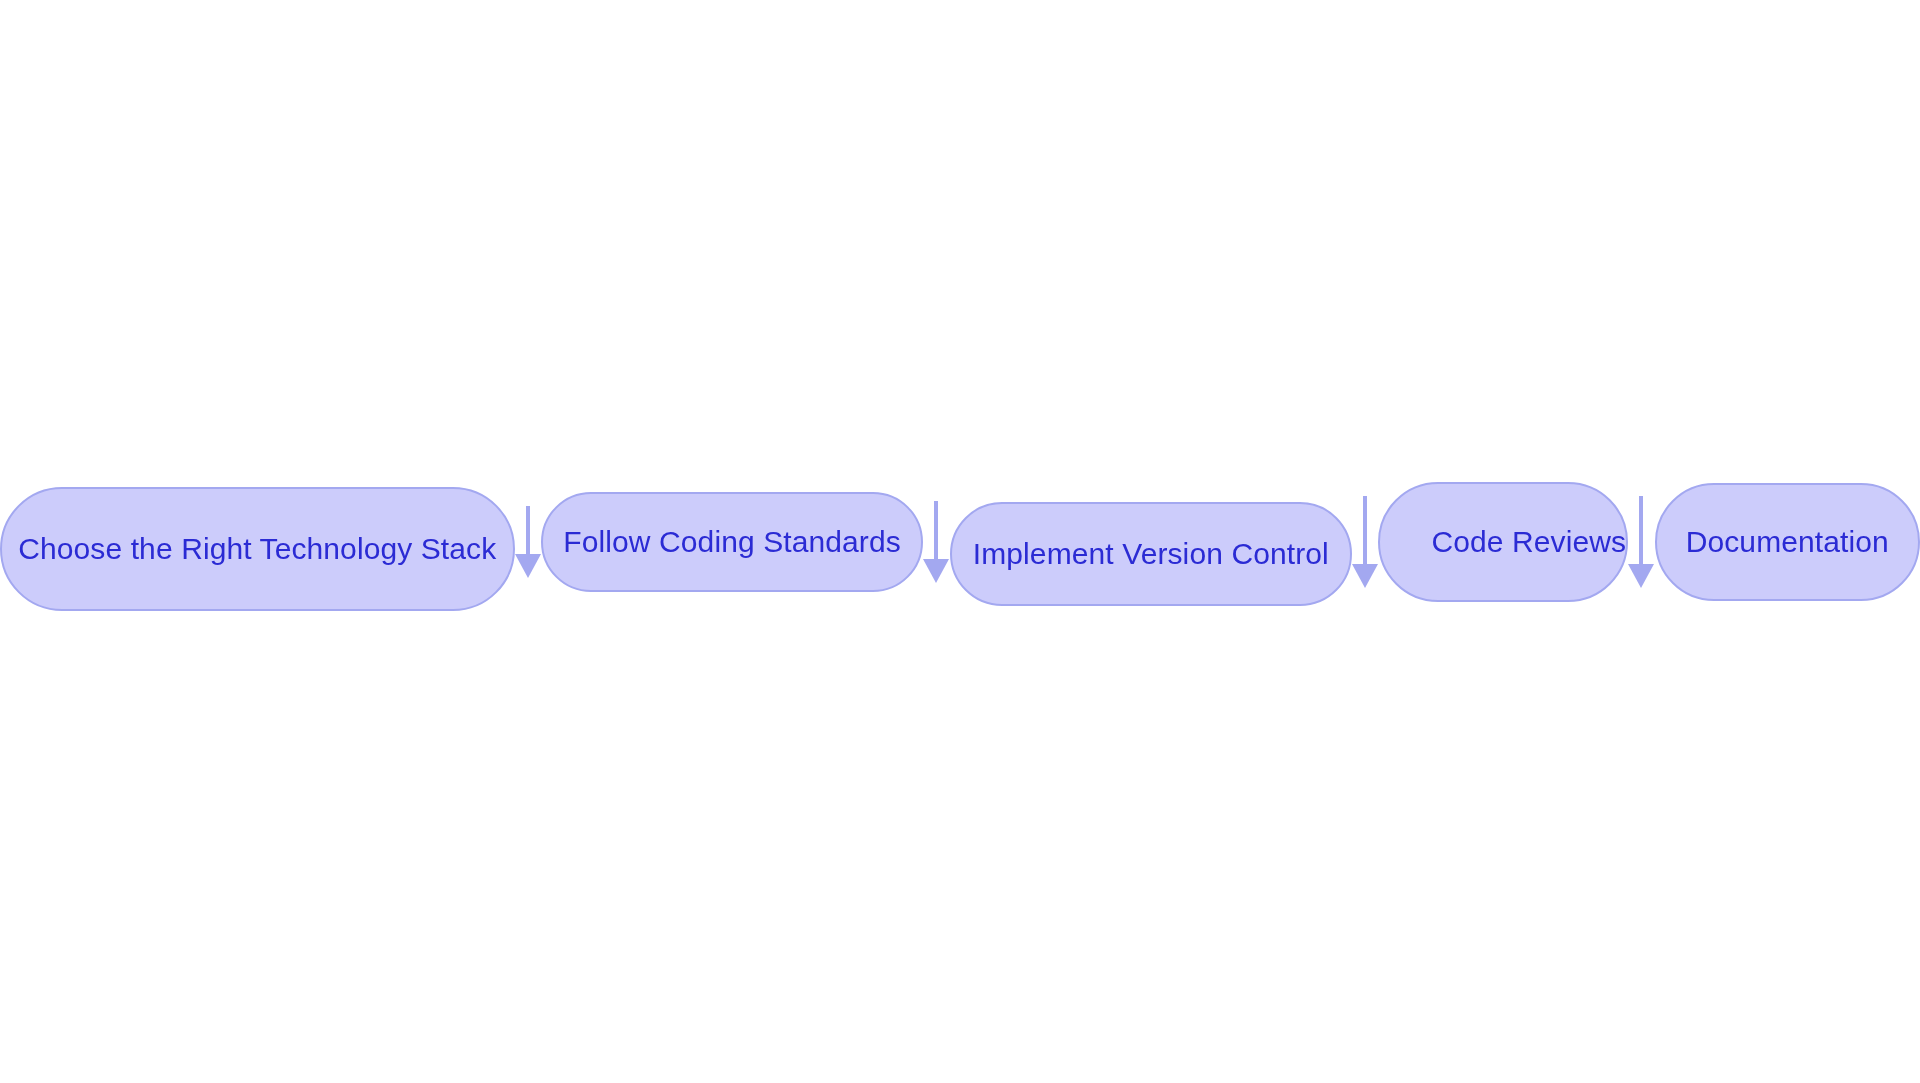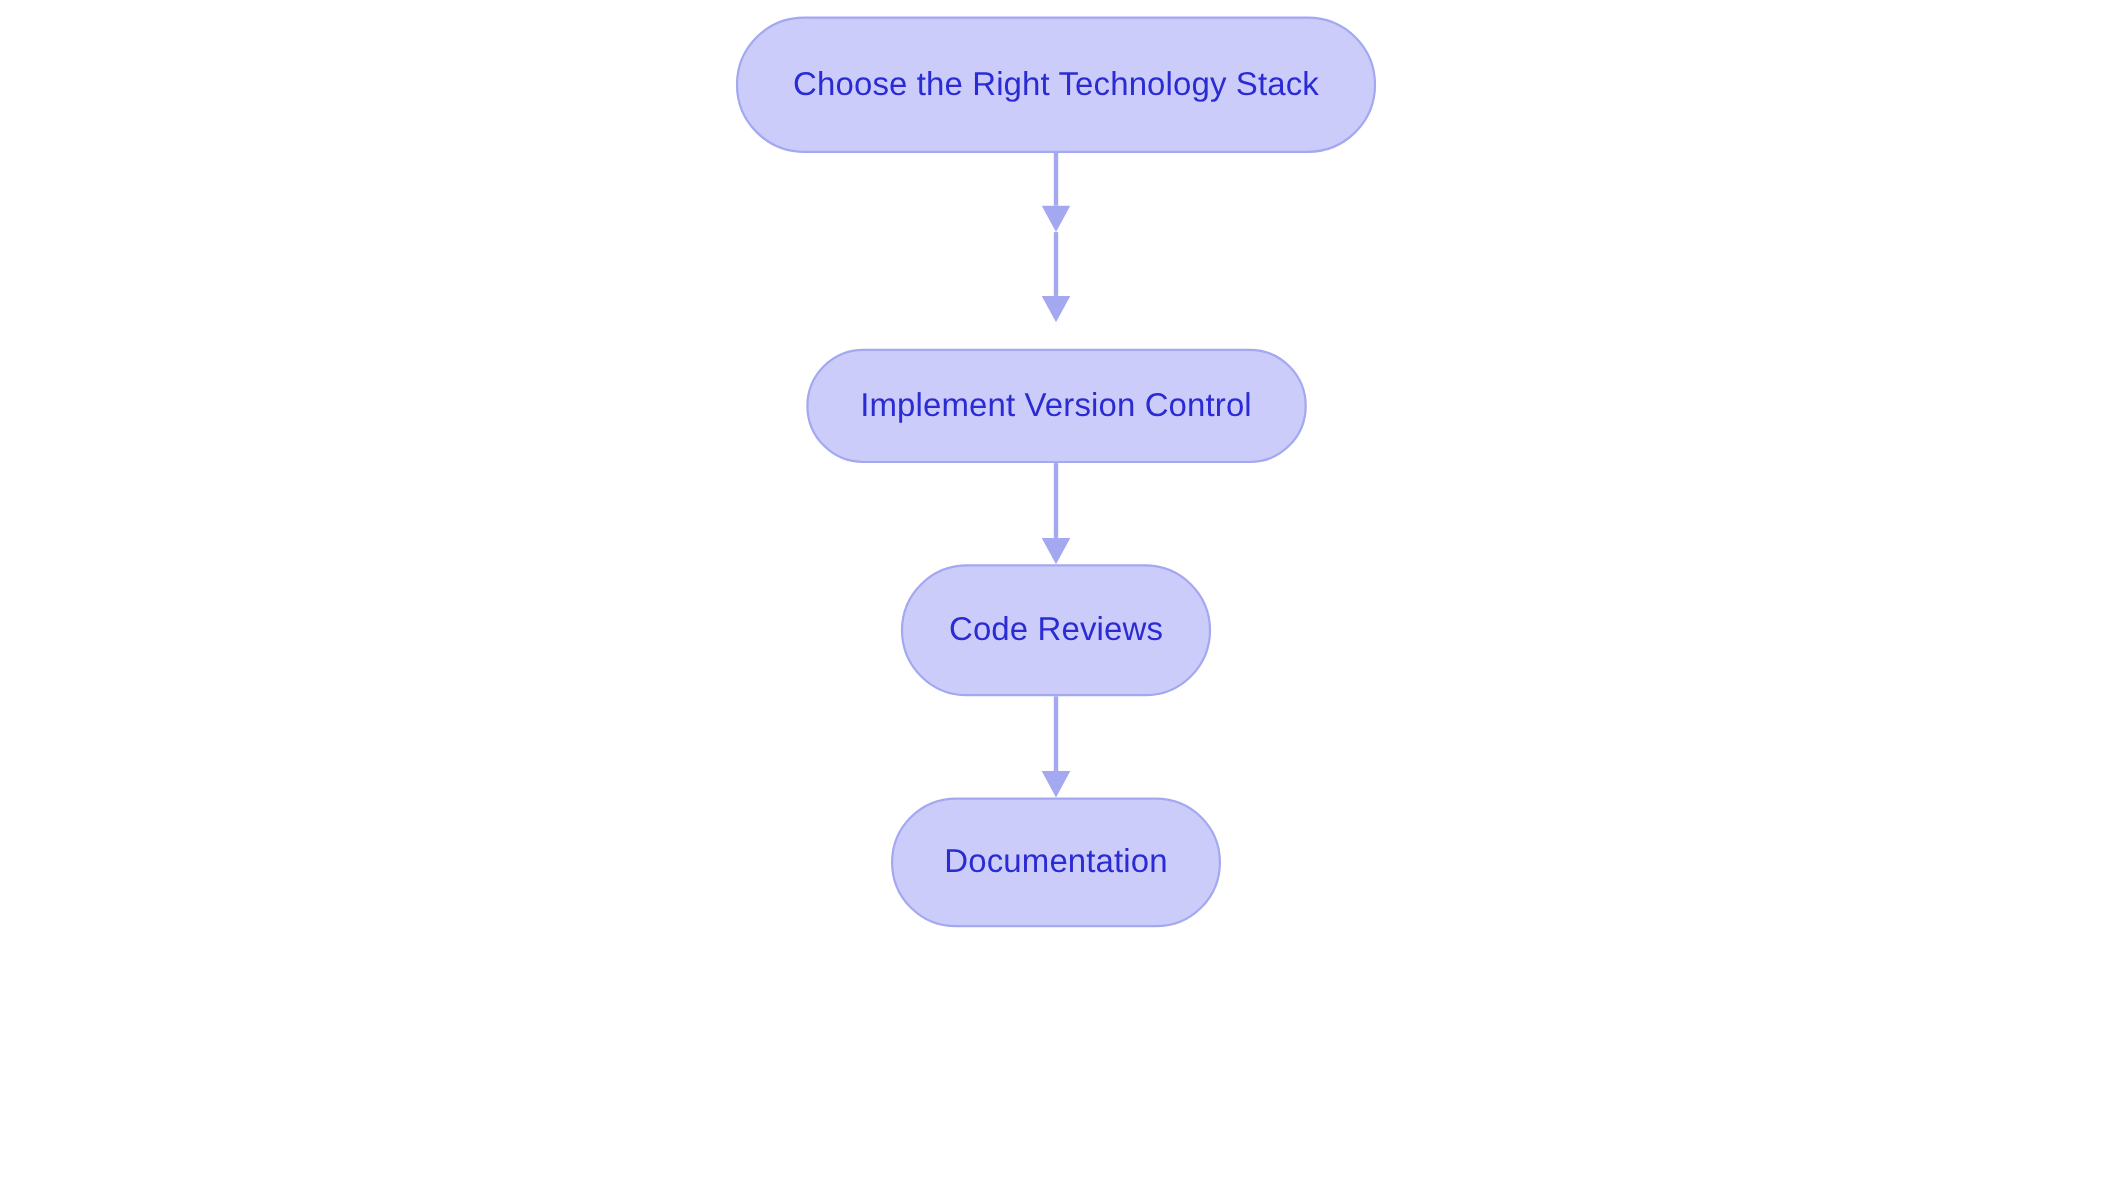--- a/index.html
+++ b/index.html
@@ -21,21 +21,21 @@
     background: #ffffff;
   }
 
   .flow-column {
     position: absolute;
     left: 0;
     top: 0;
     width: 1920px;
     height: 1083px;
     display: flex;
-    flex-direction: column;
+    flex-direction: row;
     align-items: center;
   }
 
   .node {
     position: relative;
     box-sizing: border-box;
     display: flex;
     align-items: center;
     justify-content: center;
     background: #ccccfb;
@@ -50,21 +50,21 @@
     font-size: 30px;
     line-height: 1;
     color: #2b2bd4;
     font-weight: 400;
   }
 
   
   .node-0 { width: 582px; height: 124px; margin-top: 15px; }
   .node-1 { width: 432px; height: 100px; }
   .node-2 { width: 455px; height: 104px; margin-top: 24px; }
-  .node-3 { width: 282px; height: 120px; }
+  .node-3 { width: 282px; height: 120px; justify-content: flex-end; }
   .node-4 { width: 300px; height: 118px; }
 
   .connector {
     position: relative;
     width: 30px;
     display: flex;
     flex-direction: column;
     align-items: center;
     justify-content: flex-start;
   }
@@ -95,20 +95,23 @@
 
     <div class="node node-0">
       <span class="node-label">Choose the Right Technology Stack</span>
     </div>
 
     <div class="connector connector-0">
       <div class="connector-line"></div>
       <div class="connector-head"></div>
     </div>
 
+    <div class="node node-1">
+      <span class="node-label">Follow Coding Standards</span>
+    </div>
 
     <div class="connector connector-1">
       <div class="connector-line"></div>
       <div class="connector-head"></div>
     </div>
 
     <div class="node node-2">
       <span class="node-label">Implement Version Control</span>
     </div>
 

